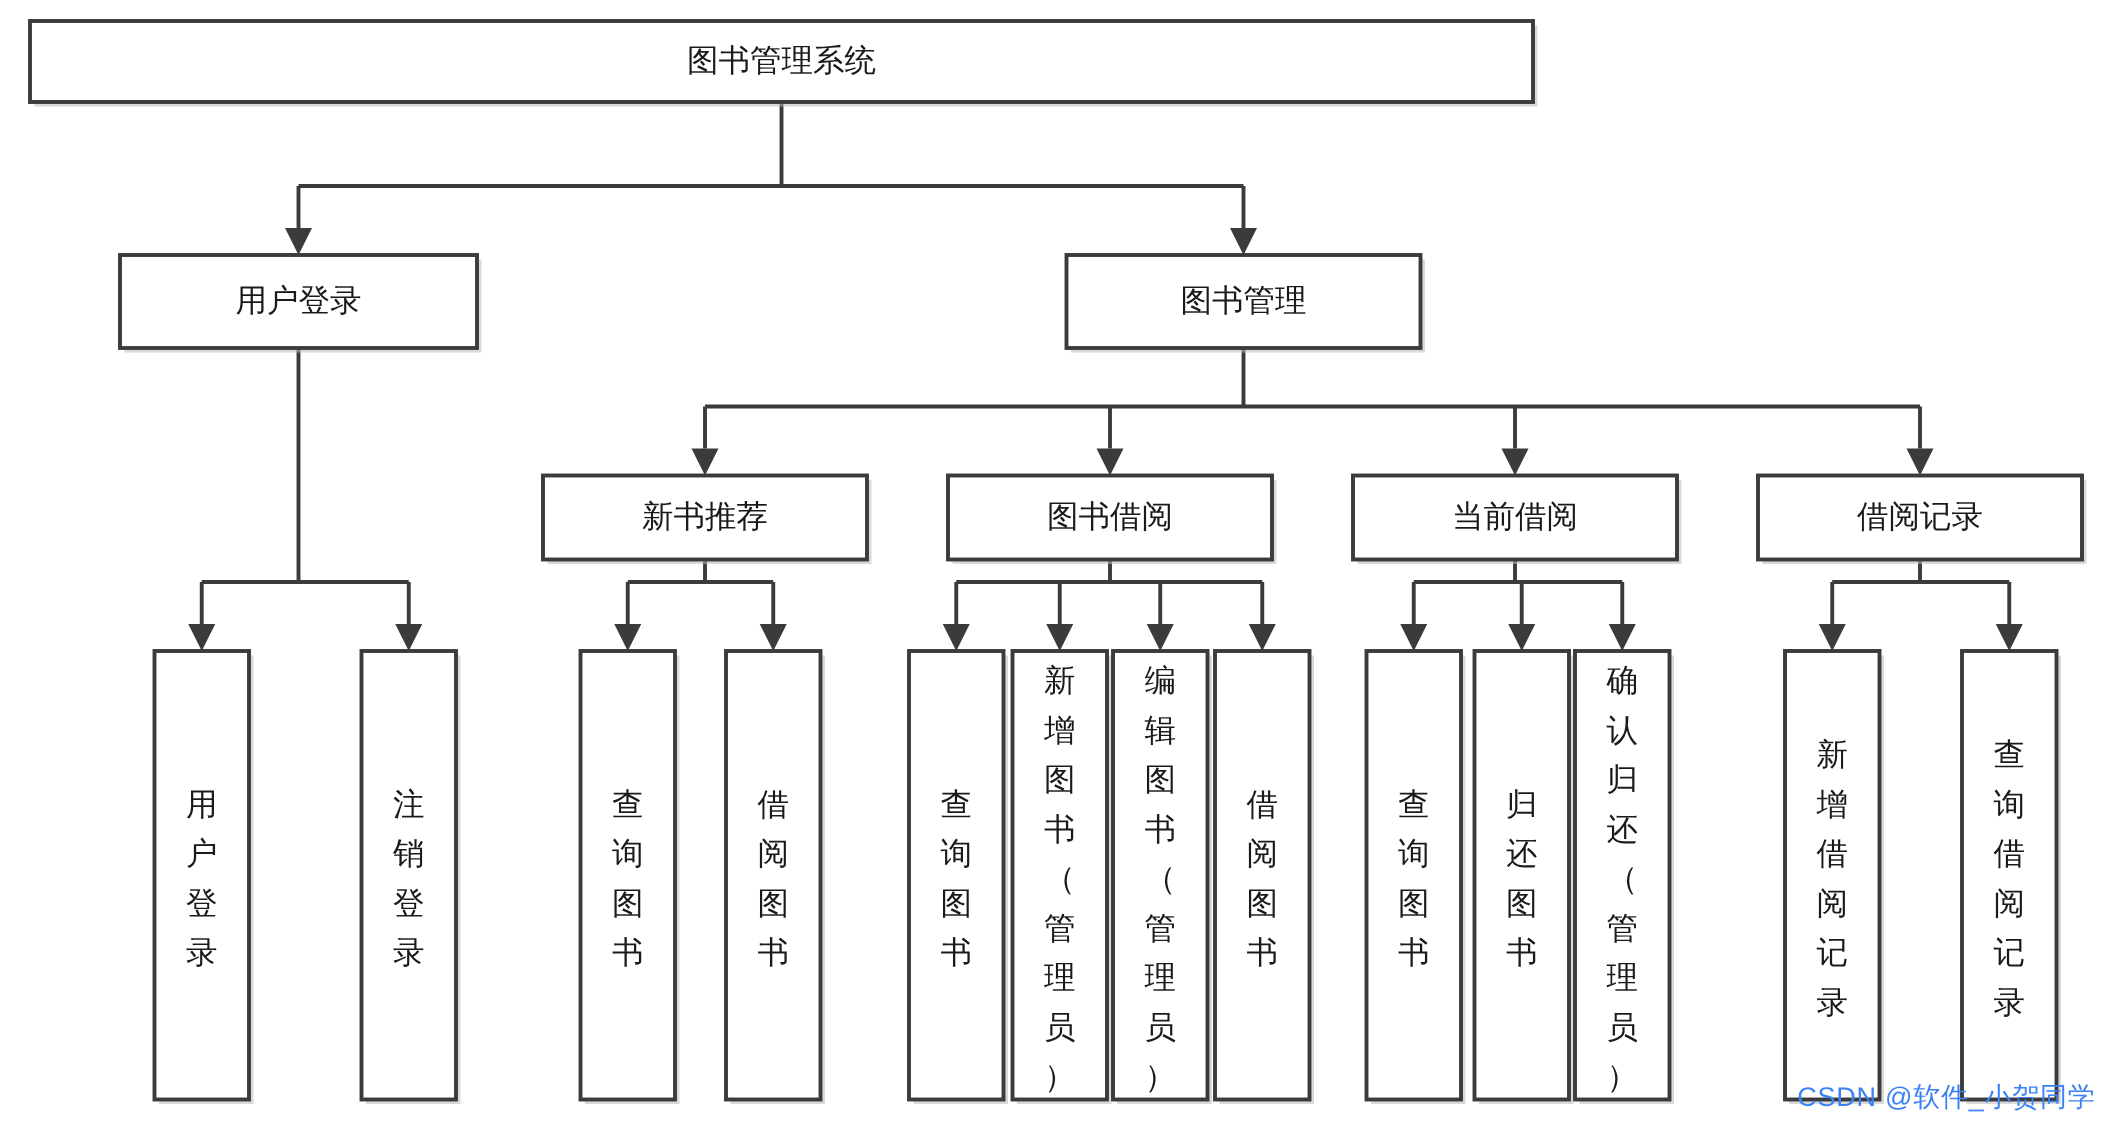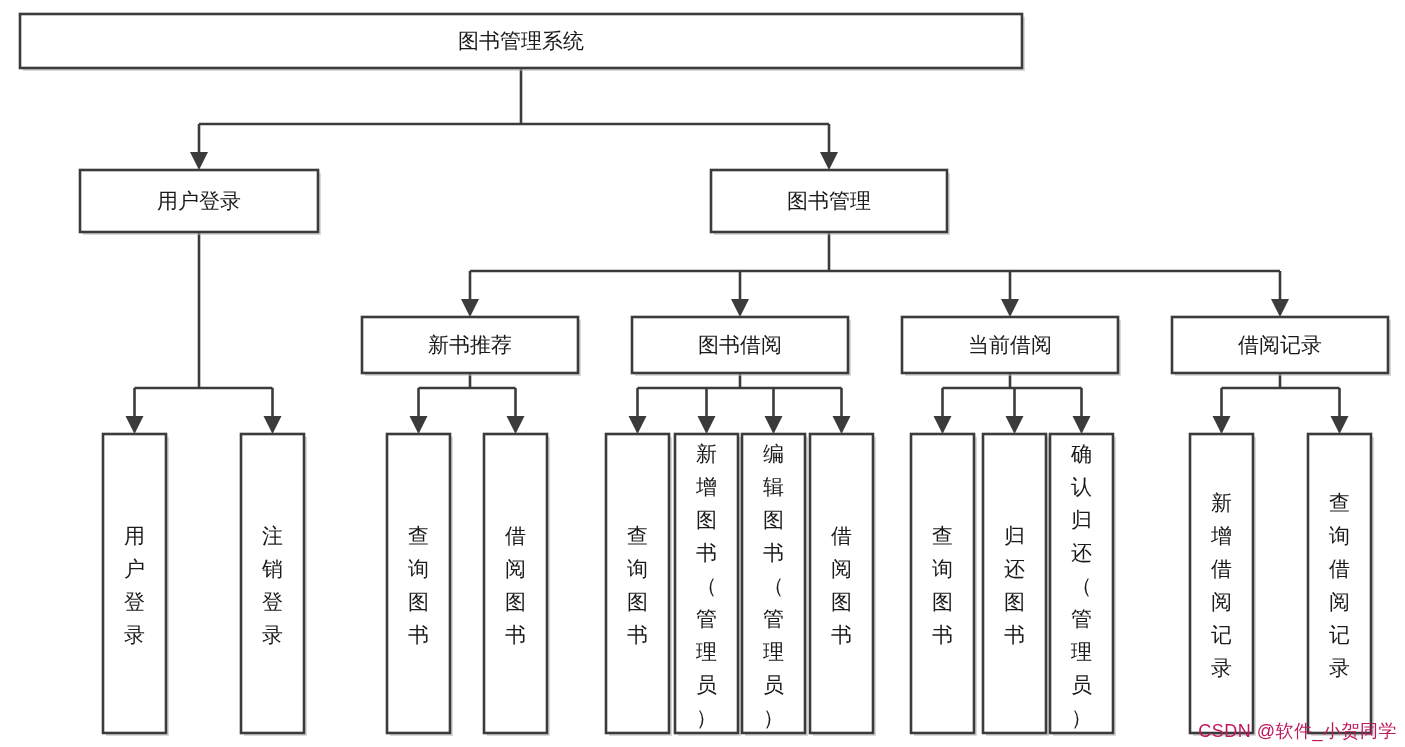--- a/index.html
+++ b/index.html
@@ -58,21 +58,21 @@
     font-family: "Liberation Sans", "DejaVu Sans", sans-serif;
     font-size: 21px;
     text-anchor: middle;
   }
   .watermark {
     position: absolute;
     right: 8px;
     bottom: 4px;
     font-family: "Liberation Sans", "DejaVu Sans", sans-serif;
     font-size: 18px;
-    color: #be185d;
+    color: #3b82f6;
     letter-spacing: 0.5px;
     white-space: nowrap;
     user-select: none;
   }
 </style>
 </head>
 <body>
 
 <div id="diagram-root">
   <svg id="tree-svg" viewBox="0 0 1405 747" xmlns="http://www.w3.org/2000/svg">

